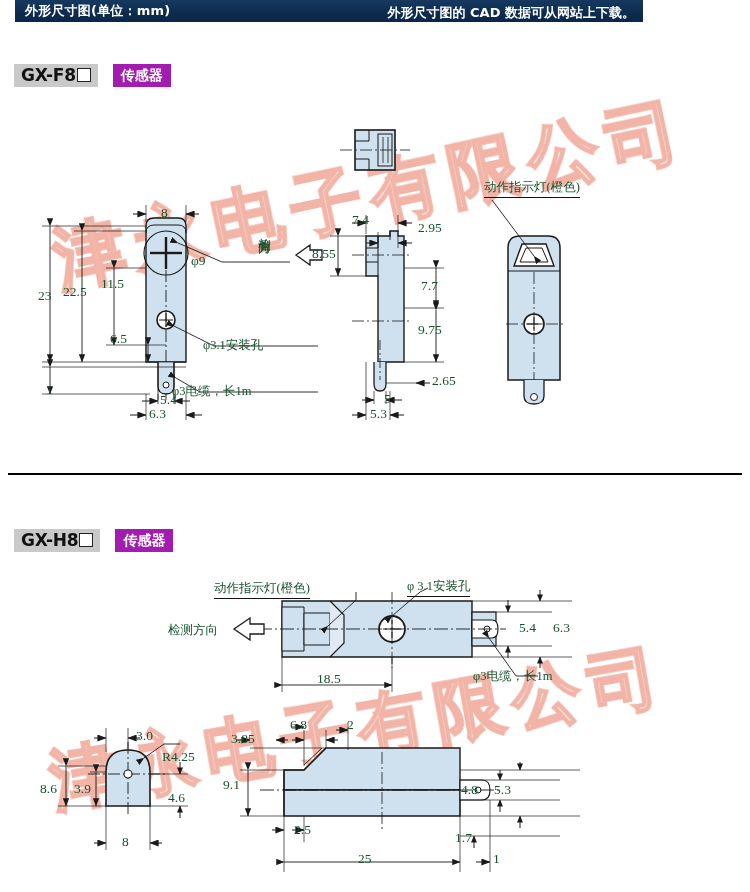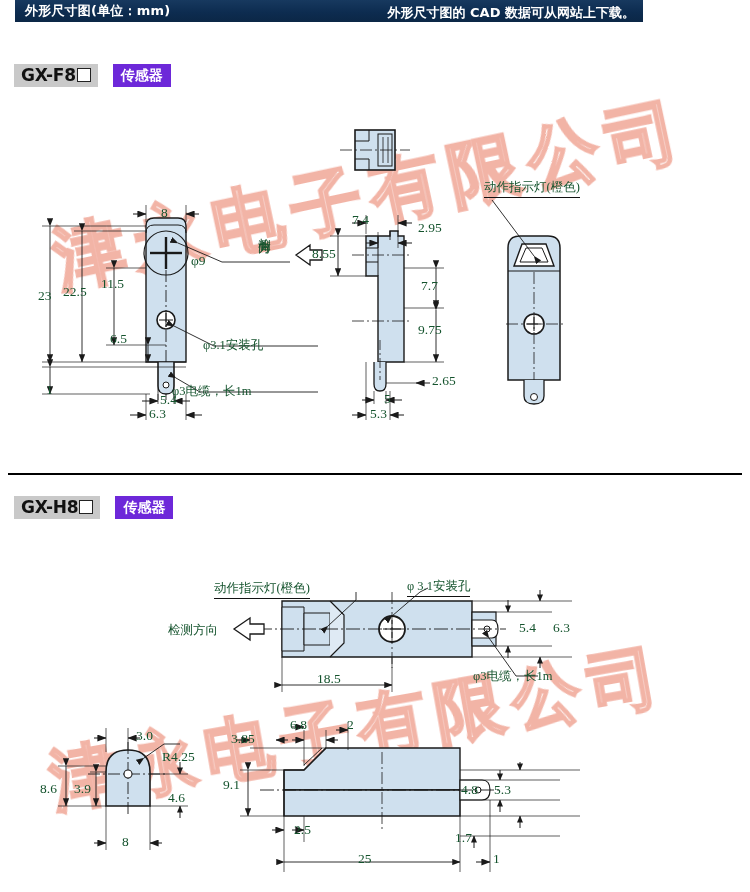--- a/index.html
+++ b/index.html
@@ -27,21 +27,21 @@
   .chip-model{
     display:inline-block;height:23px;line-height:23px;background:#c9c9c9;
     color:#111;font-size:17px;font-weight:bold;padding:0 7px 0 7px;
     vertical-align:top;letter-spacing:-.3px;
   }
   .chip-model .sq{
     display:inline-block;width:12px;height:12px;border:1.6px solid #222;
     background:#fff;vertical-align:-1px;margin-left:1px;
   }
   .chip-kind{
-    display:inline-block;height:23px;line-height:23px;background:#6d28d9;
+    display:inline-block;height:23px;line-height:23px;background:#a21caf;
     color:#ffffff;font-size:14px;font-weight:bold;padding:0 8px;
     margin-left:10px;vertical-align:top;
   }
   .divider{
     position:absolute;left:8px;width:734px;height:0;
     border-top:2px solid #000;
   }
   
   .canvas{position:absolute;left:0;top:0;width:750px;height:892px;pointer-events:none;}
   .wm{position:absolute;left:0;top:0;width:750px;height:892px;}
@@ -64,21 +64,21 @@
   <div class="tr">外形尺寸图的 CAD 数据可从网站上下载。</div>
 </div>
 
 <div class="modelbar" style="top:64px">
   <span class="chip-model"><span>GX-F8</span><i class="sq"></i></span>
   <span class="chip-kind">传感器</span>
 </div>
 
 <div class="divider" style="top:473px"></div>
 
-<div class="modelbar" style="top:496px">
+<div class="modelbar" style="top:529px">
   <span class="chip-model"><span>GX-H8</span><i class="sq"></i></span>
   <span class="chip-kind">传感器</span>
 </div>
 
 <svg class="wm" viewBox="0 0 750 892">
   <g fill="none" stroke="#f2b0a2" stroke-width="2.2" opacity="0.95">
     <g transform="translate(60,285) rotate(-12) scale(1.55)">
       <text x="0" y="0" font-family="DejaVu Sans, sans-serif" font-size="46" font-weight="bold" fill="none" stroke="#f2b0a2" stroke-width="1.6" letter-spacing="6">津永电子有限公司</text>
     </g>
     <g transform="translate(55,805) rotate(-10) scale(1.5)">

